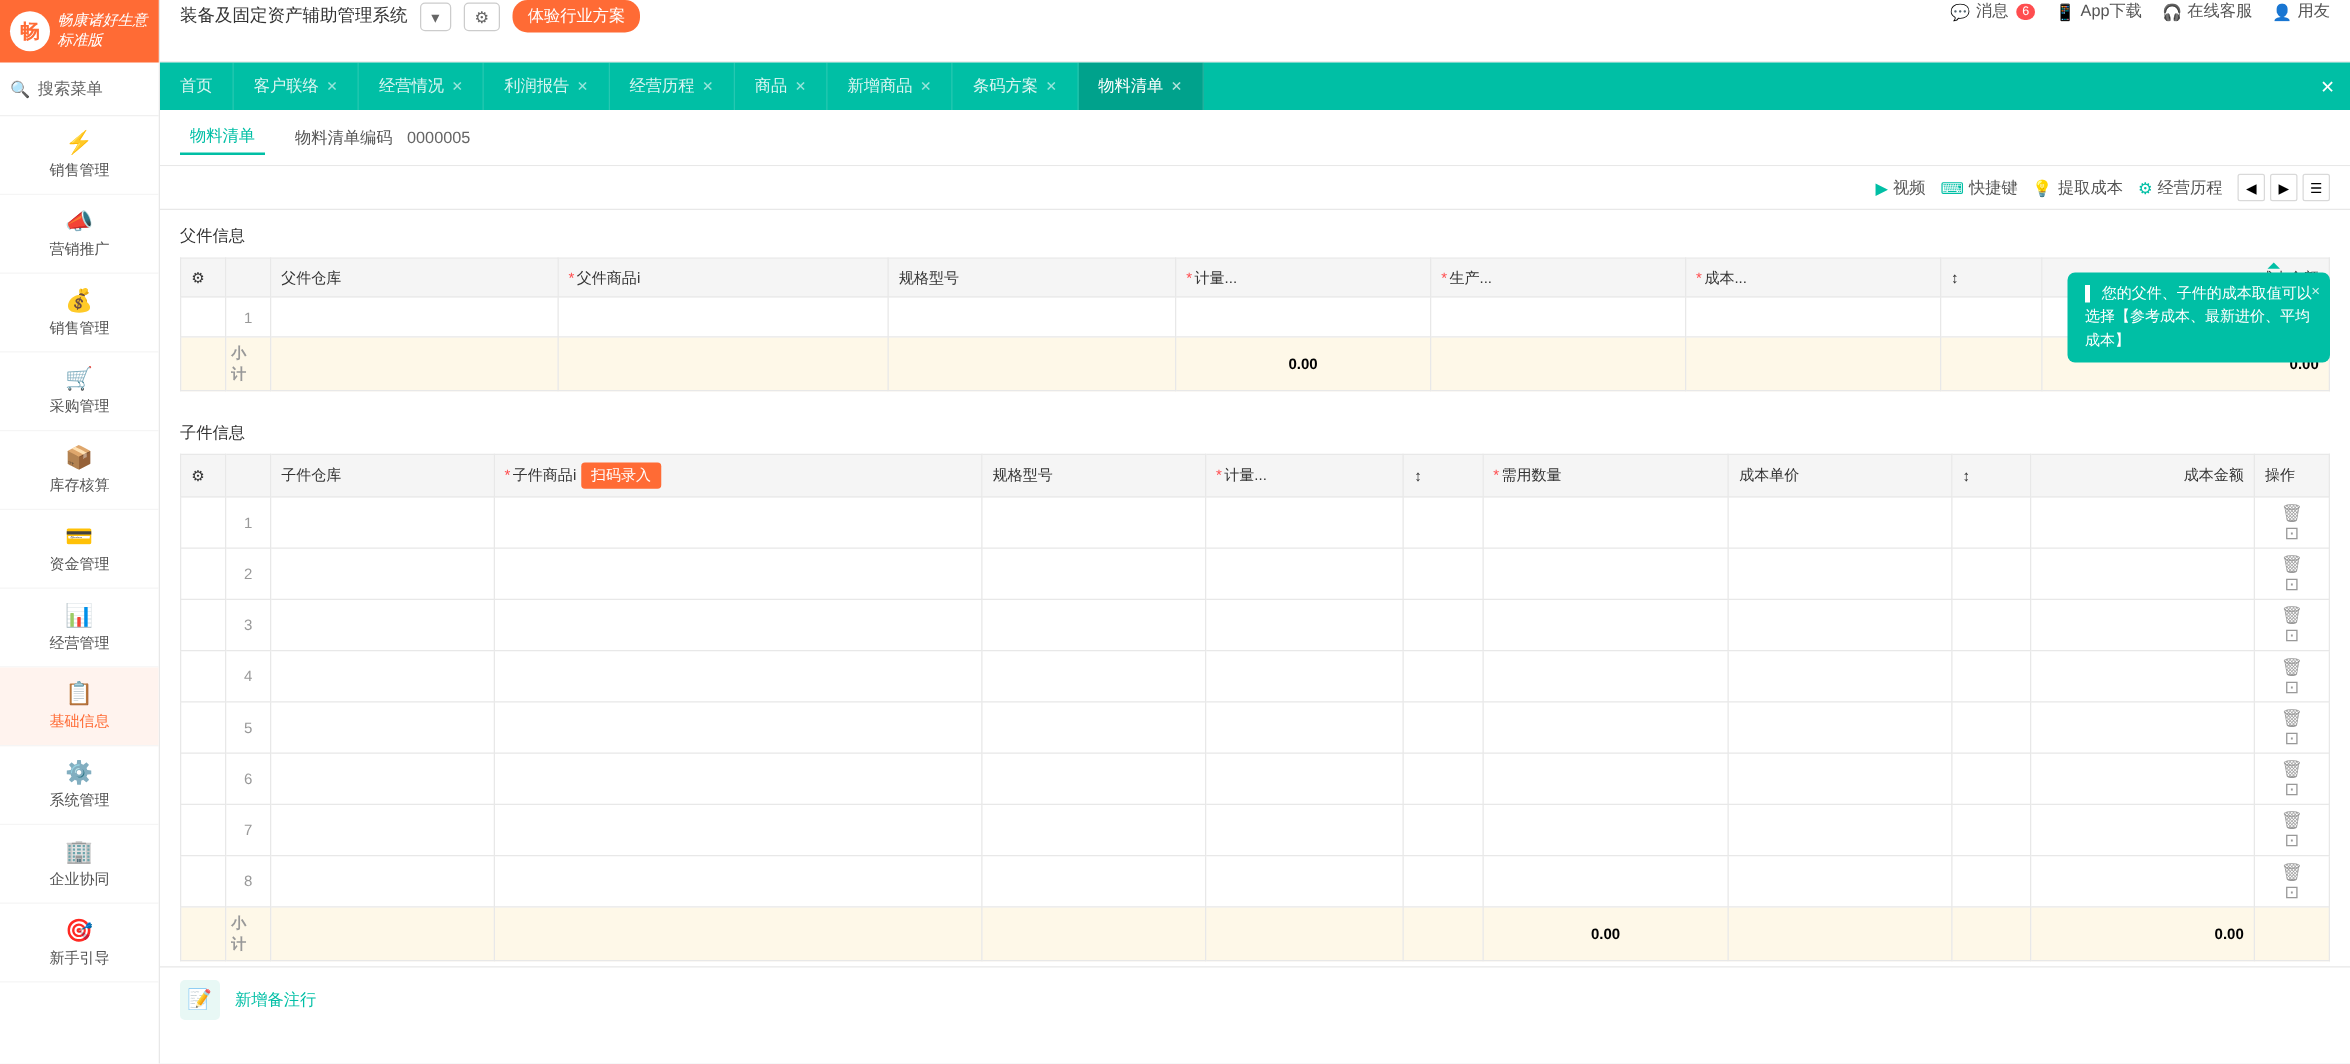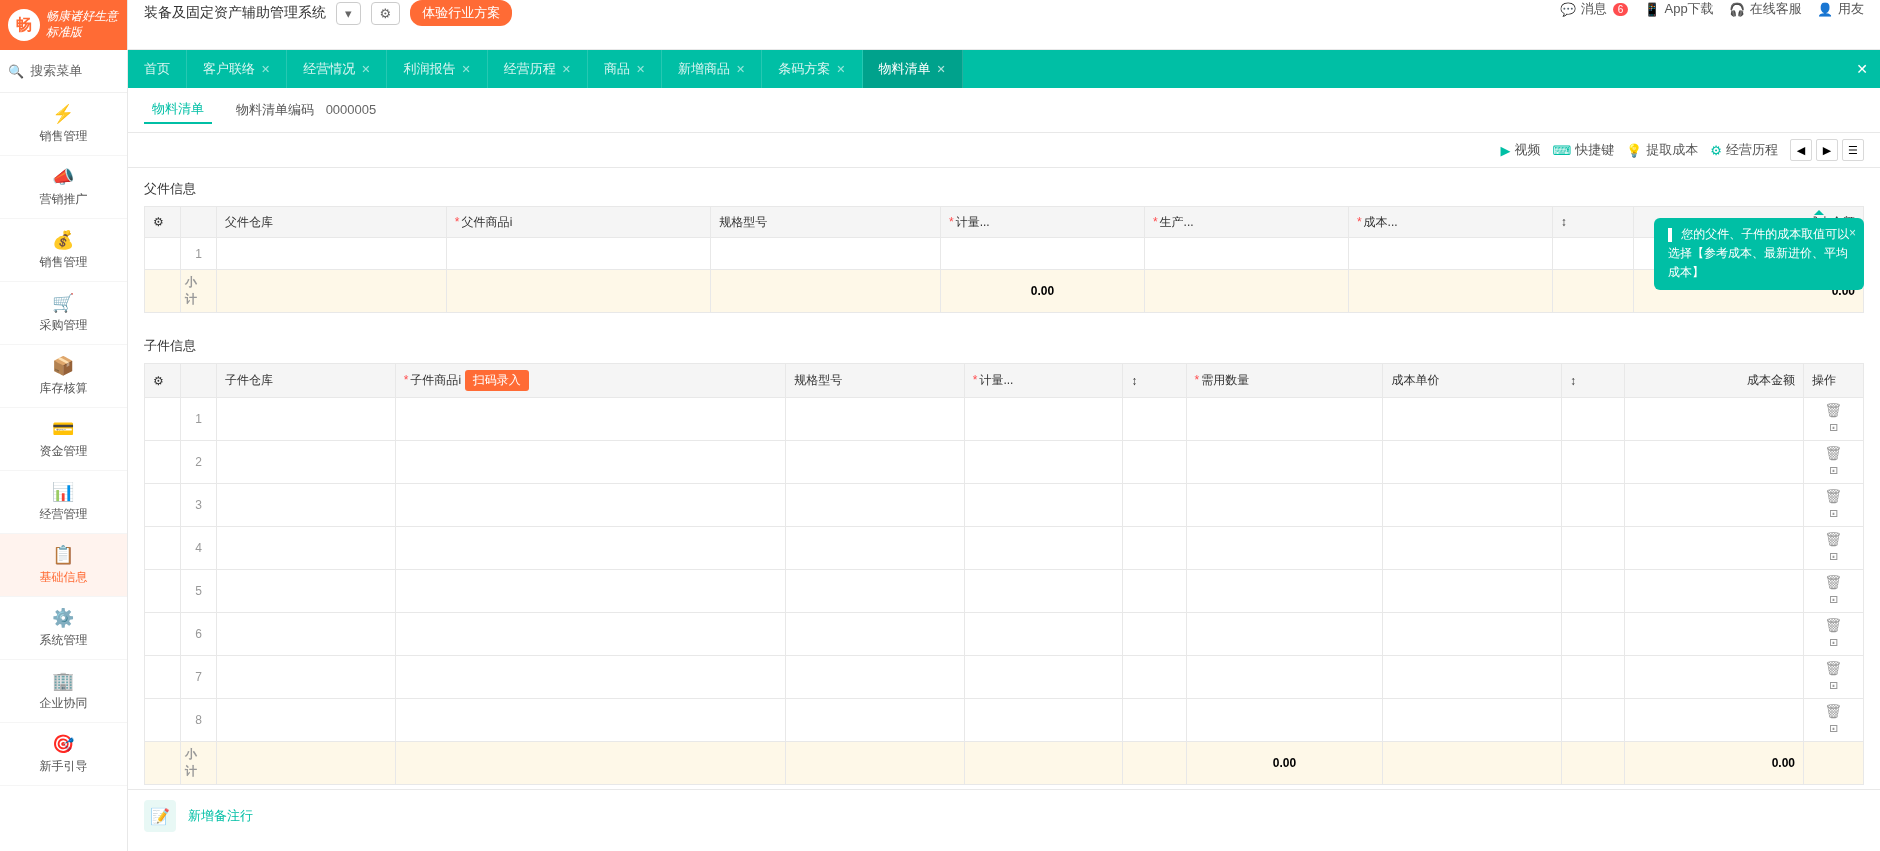--- a/index.html
+++ b/index.html
@@ -237,21 +237,21 @@
       background: #fef8e8;
       font-weight: bold;
     }
     .data-table .row-num {
       text-align: center;
       color: #999;
       width: 36px;
     }
     .required-star { color: #ff4d4f; margin-right: 2px; }
     .th-settings { text-align: center; width: 32px; }
-    .col-actions { text-align: center; width: 60px; font-family: Liberation Mono, monospace; }
+    .col-actions { text-align: center; width: 60px; }
     .action-icon {
       cursor: pointer;
       color: #999;
       margin: 0 3px;
       font-size: 14px;
     }
 
     
     .scan-btn {
       background: #ff6b35;

